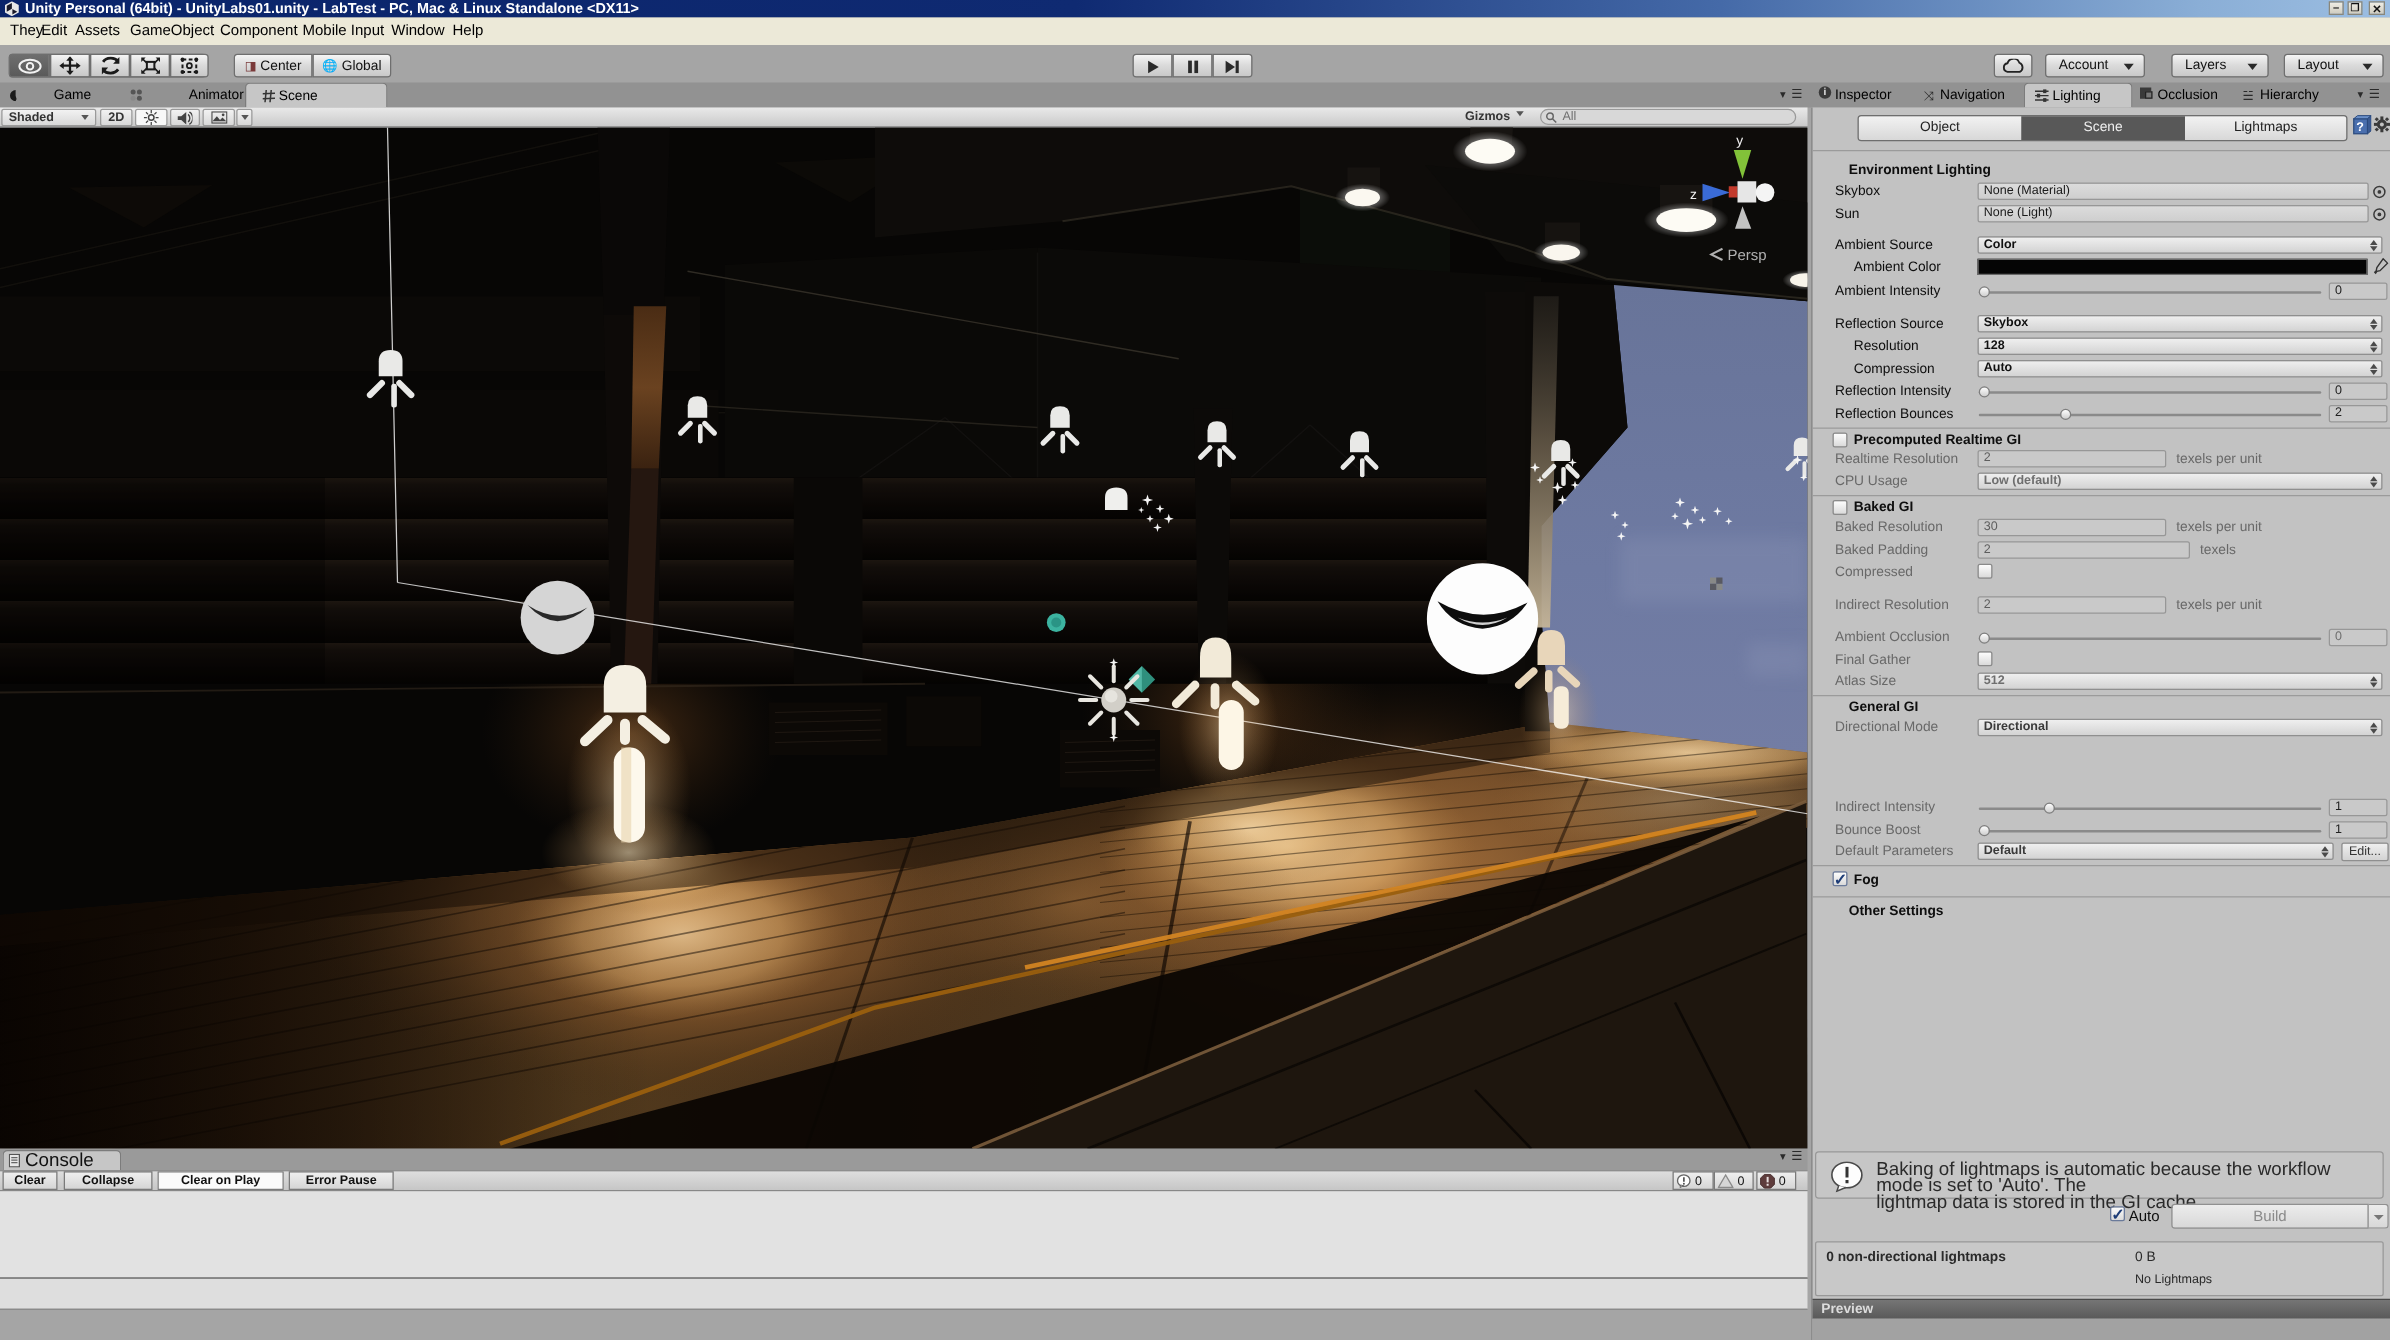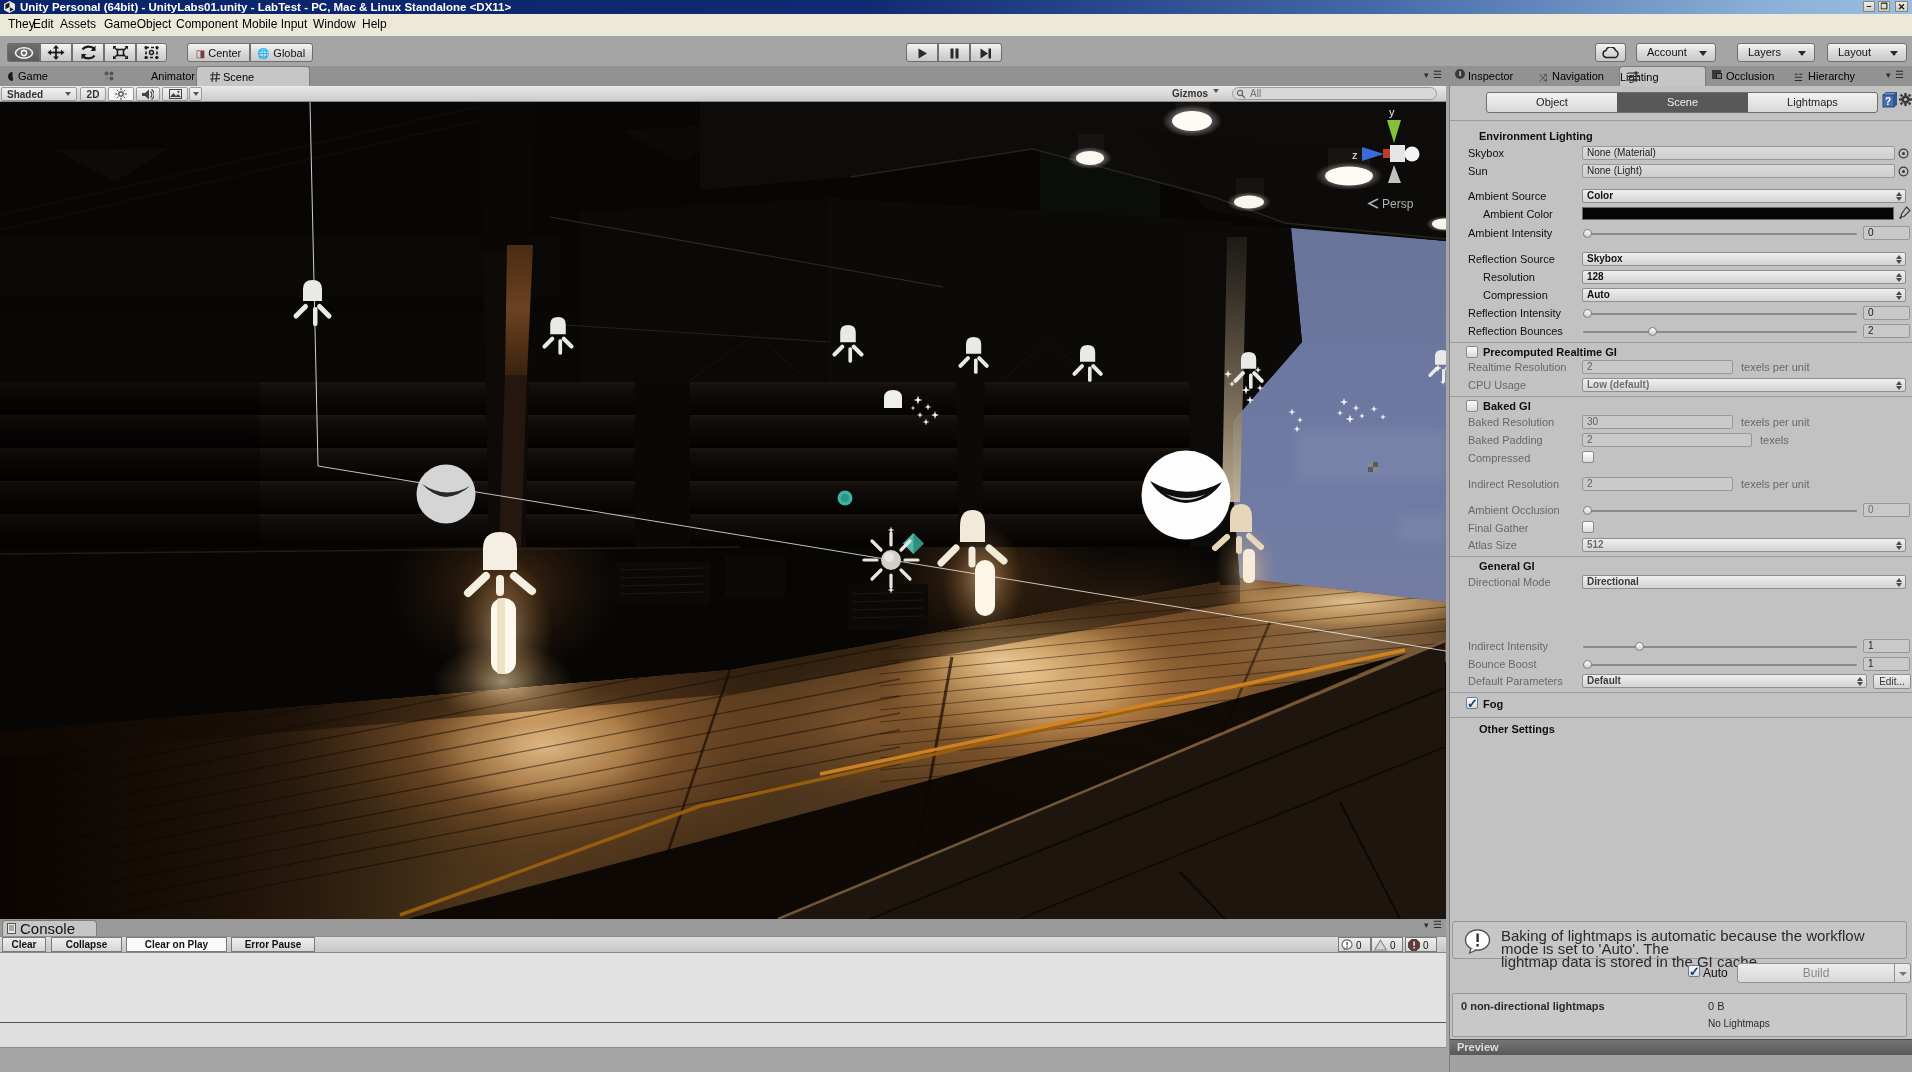--- a/index.html
+++ b/index.html
@@ -134,21 +134,21 @@
   <div class="tbtn" style="left:1595px;width:31px">
     <svg width="18" height="12" viewBox="0 0 18 12" style="margin-top:3px">
           <path d="M4 10.5 A3.5 3.5 0 0 1 4 3.6 A5 5 0 0 1 13.5 3.2 A4 4 0 0 1 13.8 10.5 Z" fill="none" stroke="#222" stroke-width="1.5"></path>
         </svg>
   </div>
   <div class="tbtn" style="left:1636px;width:80px;line-height:17px;text-align:left;padding-left:10px">Account<span style="position:absolute;right:8px;top:7px;border-left:4px solid transparent;border-right:4px solid transparent;border-top:5px solid #2a2a2a"></span></div>
   <div class="tbtn" style="left:1737px;width:78px;line-height:17px;text-align:left;padding-left:10px">Layers<span style="position:absolute;right:8px;top:7px;border-left:4px solid transparent;border-right:4px solid transparent;border-top:5px solid #2a2a2a"></span></div>
   <div class="tbtn" style="left:1827px;width:80px;line-height:17px;text-align:left;padding-left:10px">Layout<span style="position:absolute;right:8px;top:7px;border-left:4px solid transparent;border-right:4px solid transparent;border-top:5px solid #2a2a2a"></span></div>
 </div>
 <div class="abs" id="tabrow">
-  <div class="tab" style="left:4px;width:94px;text-align:left;padding-left:14px"><svg width="9" height="9" viewBox="0 0 10 10" style="position:absolute;left:4px;top:6px">
+  <div class="tab" style="left:4px;width:94px;text-align:center;padding-left:14px"><svg width="9" height="9" viewBox="0 0 10 10" style="position:absolute;left:4px;top:6px">
           <path d="M5 0 A5 5 0 1 0 5 10 A5 5 0 0 0 5 5 Z" fill="#1a1a1a"></path>
         </svg>Game</div>
   <div class="tab" style="left:100px;width:95px;text-align:right;padding-left:16px"><svg width="10" height="10" viewBox="0 0 10 10" style="position:absolute;left:4px;top:5px">
           <g fill="#555">
             <circle cx="2.5" cy="2.5" r="2"></circle>
             <circle cx="7.5" cy="2.5" r="2"></circle>
             <circle cx="7.5" cy="7.5" r="2"></circle>
             <circle cx="2.5" cy="7.5" r="2" fill="#888"></circle>
           </g>
         </svg>Animator</div>
@@ -157,21 +157,21 @@
             <line x1="3" y1="0" x2="2" y2="10"></line>
             <line x1="7" y1="0" x2="6" y2="10"></line>
             <line x1="0" y1="3" x2="10" y2="2.6"></line>
             <line x1="0" y1="7" x2="10" y2="6.6"></line>
           </g>
         </svg>Scene</div>
   <span class="abs" style="left:1424px;top:4px;color:#2a2a2a;font-size:9px">▾</span>
       <span class="abs" style="left:1433px;top:3px;color:#2a2a2a;font-size:10px">☰</span>
   <div class="tab" style="left:1452px;width:78px;text-align:left;padding-left:16px"><span style="position:absolute;left:3px;top:3px;width:10px;height:10px;border-radius:50%;background:#3a3a3a;color:#e8e8e8;font-size:8px;line-height:10px;text-align:center;font-weight:bold">i</span>Inspector</div>
   <div class="tab" style="left:1537px;width:80px;text-align:left;padding-left:15px"><span style="position:absolute;left:2px;top:2px;color:#2a2a2a;font-size:10px">⤨</span>Navigation</div>
-  <div class="tab tabactive" style="left:1619px;width:87px;text-align:left;"><svg width="11" height="11" viewBox="0 0 11 11" style="position:absolute;left:8px;top:4px">
+  <div class="tab tabactive" style="left:1619px;width:87px;text-align:left;padding-left:22px"><svg width="11" height="11" viewBox="0 0 11 11" style="position:absolute;left:8px;top:4px">
           <g stroke="#333" stroke-width="1.1">
             <line x1="0" y1="2" x2="11" y2="2"></line>
             <line x1="0" y1="5.5" x2="11" y2="5.5"></line>
             <line x1="0" y1="9" x2="11" y2="9"></line>
           </g>
           <g fill="#333">
             <rect x="6.5" y="0.5" width="2.6" height="3"></rect>
             <rect x="1.5" y="4" width="2.6" height="3"></rect>
             <rect x="6.5" y="7.5" width="2.6" height="3"></rect>
           </g>

